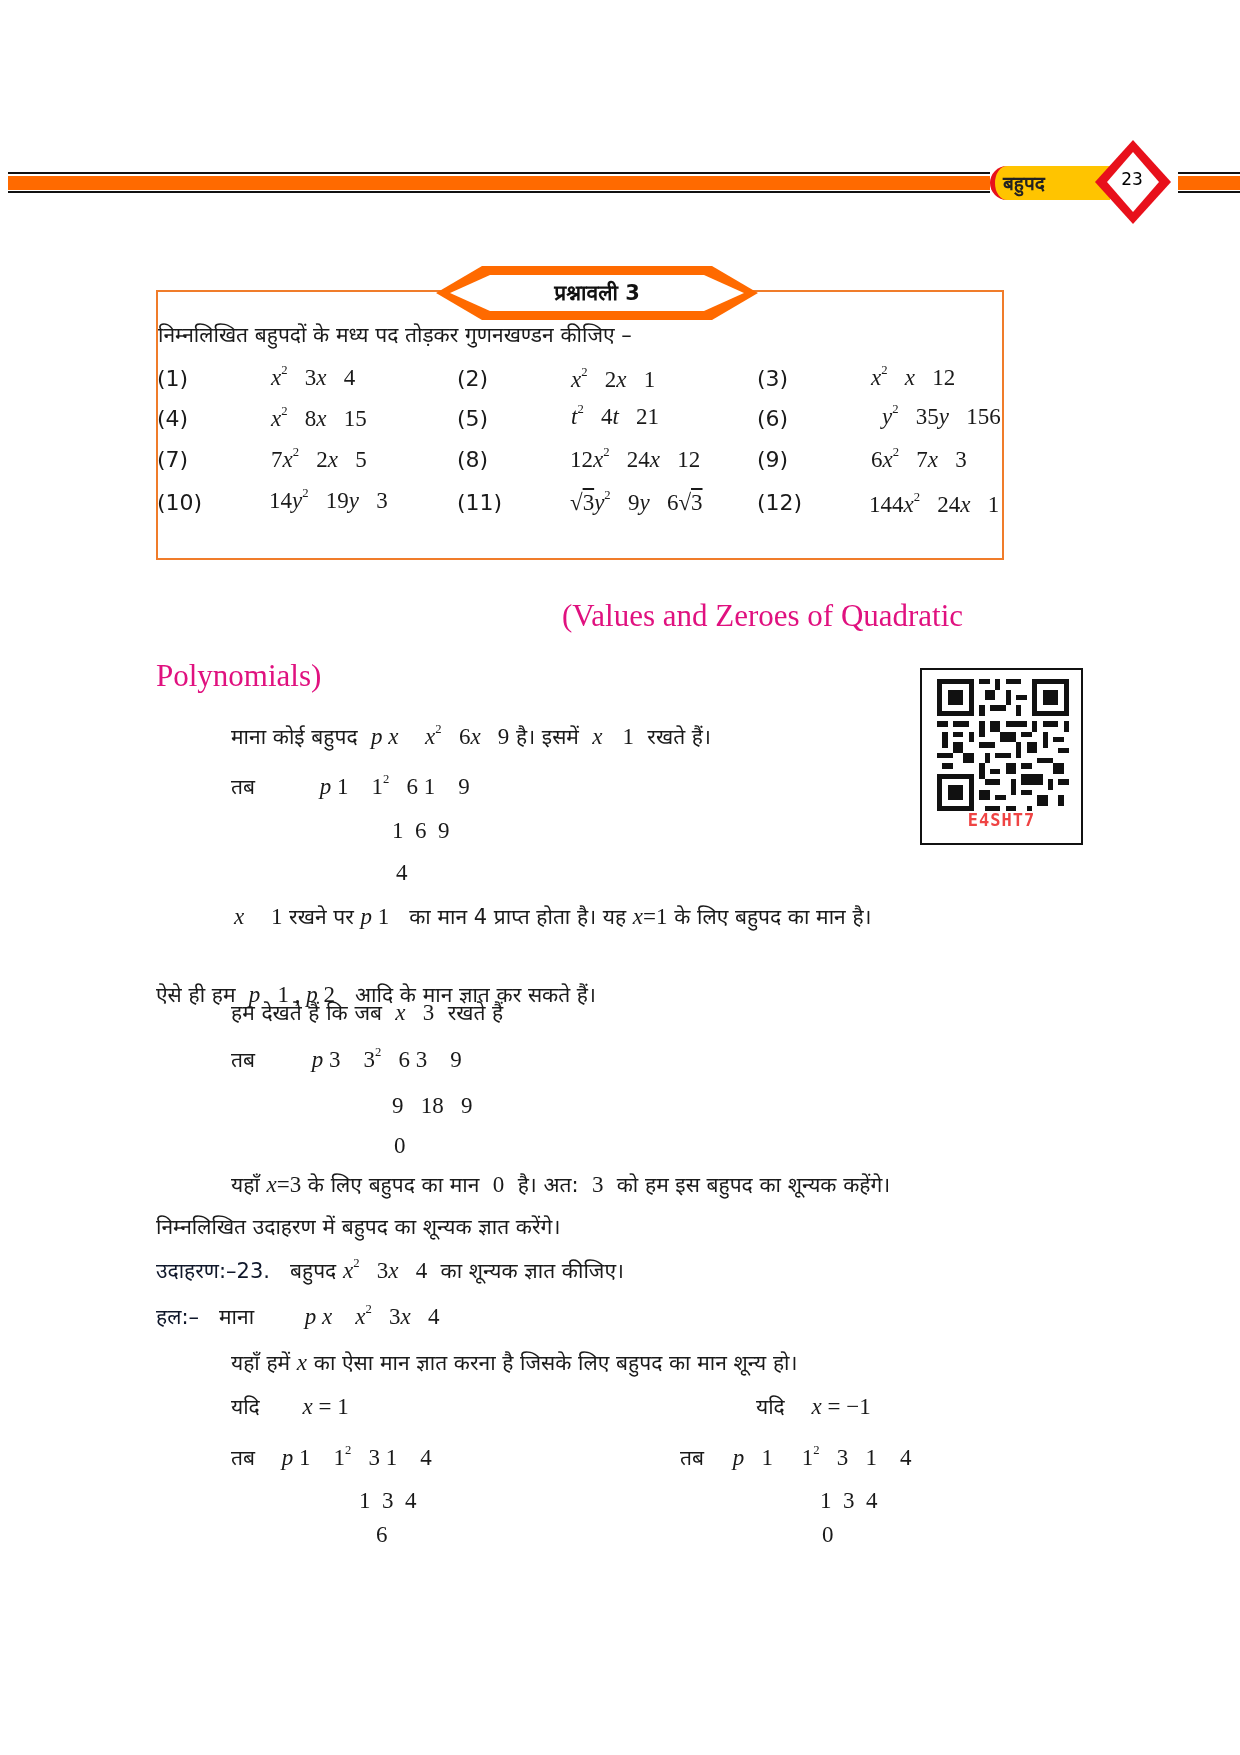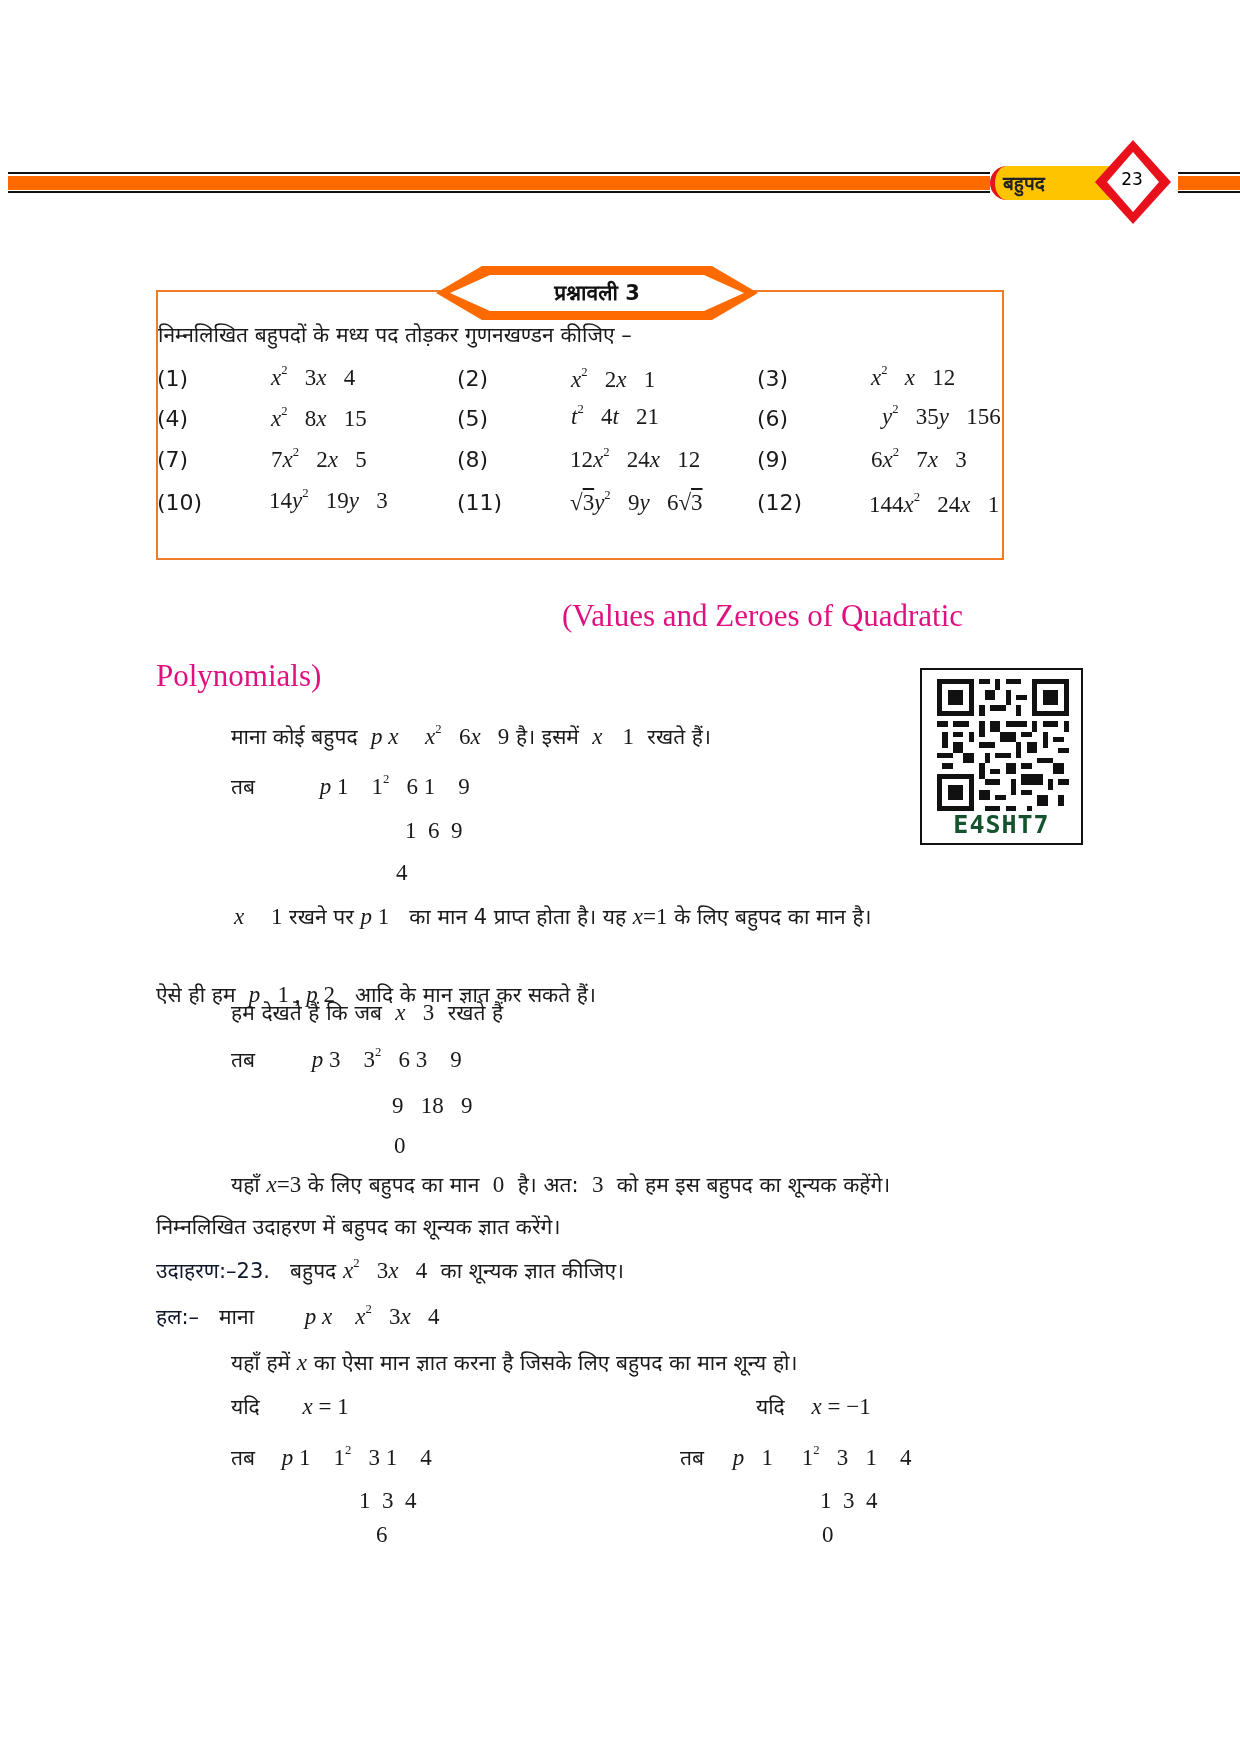--- a/index.html
+++ b/index.html
@@ -26,21 +26,21 @@
   .ex-instr { position:absolute; left:158px; top:320px; font-size:21px; }
   .qnum { position:absolute; font-size:22px; }
   .qexpr { position:absolute; font-family:"Liberation Serif","DejaVu Serif",serif; font-size:23px;margin-left:37px; }
 
   
   .sec-head { position:absolute; font-family:"Liberation Serif","DejaVu Serif",serif; font-size:31px; color:#e0117f; }
 
   
   .qr { position:absolute; left:920px; top:668px; width:163px; height:177px; border:2px solid #111; background:#fff; }
   .qr-code { position:absolute; left:11px; top:9px; width:140px; height:132px; }
-  .qr-label { position:absolute; left:0; top:140px; width:100%; text-align:center; font-family:"DejaVu Sans Mono","Liberation Mono",monospace; font-weight:bold; font-size:25px; color:#14532d; letter-spacing:1px; }
+  .qr-label { position:absolute; left:0; top:140px; width:100%; text-align:center; font-family:"DejaVu Sans Mono","Liberation Mono",monospace; font-weight:bold; font-size:17px; color:#ef4444; letter-spacing:1px; }
 
   .red { color:#0f172a; }
 </style>
 </head>
 <body>
 
 <div>
   <div class="band-line" style="top:172px;width:982px;"></div>
   <div class="band-orange" style="top:176px;width:982px;"></div>
   <div class="band-line" style="top:191px;width:982px;"></div>
@@ -173,21 +173,21 @@
   <span class="m"><span class="it">x</span><sup>2</sup>&nbsp;&nbsp; 6<span class="it">x</span> &nbsp; 9</span>
   <span>है। इसमें</span>&nbsp;
   <span class="m it">x</span>&nbsp;&nbsp; <span class="m">1</span>&nbsp;
   <span>रखते हैं।</span>
 </div>
 
 <div class="abs hi" style="left:231px;top:772px;">
   <span>तब</span>
   <span class="m" style="margin-left:58px;"><span class="it">p</span> 1 &nbsp;&nbsp; 1<sup>2</sup>&nbsp;&nbsp; 6 1 &nbsp;&nbsp; 9</span>
 </div>
-<div class="abs m" style="left:392px;top:818px;margin-left:13px;">1 &nbsp;6 &nbsp;9</div>
+<div class="abs m" style="left:392px;top:818px;">1 &nbsp;6 &nbsp;9</div>
 <div class="abs m" style="left:396px;top:860px;">4</div>
 
 <div class="abs hi" style="left:234px;top:902px;">
   <span class="m it">x</span>&nbsp;&nbsp;&nbsp; <span class="m">1</span>
   <span>रखने पर</span>
   <span class="m"><span class="it">p</span> 1</span>&nbsp;&nbsp;
   <span>का मान 4 प्राप्त होता है। यह</span>
   <span class="m"><span class="it">x</span>=1</span>
   <span>के लिए बहुपद का मान  है।</span>
 </div>

